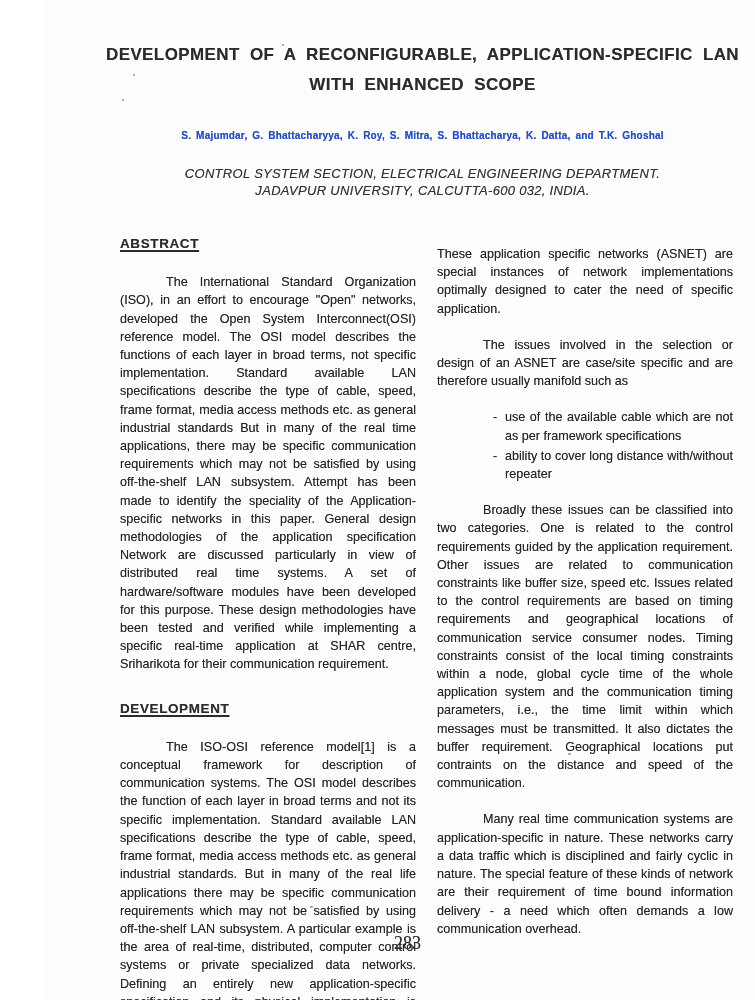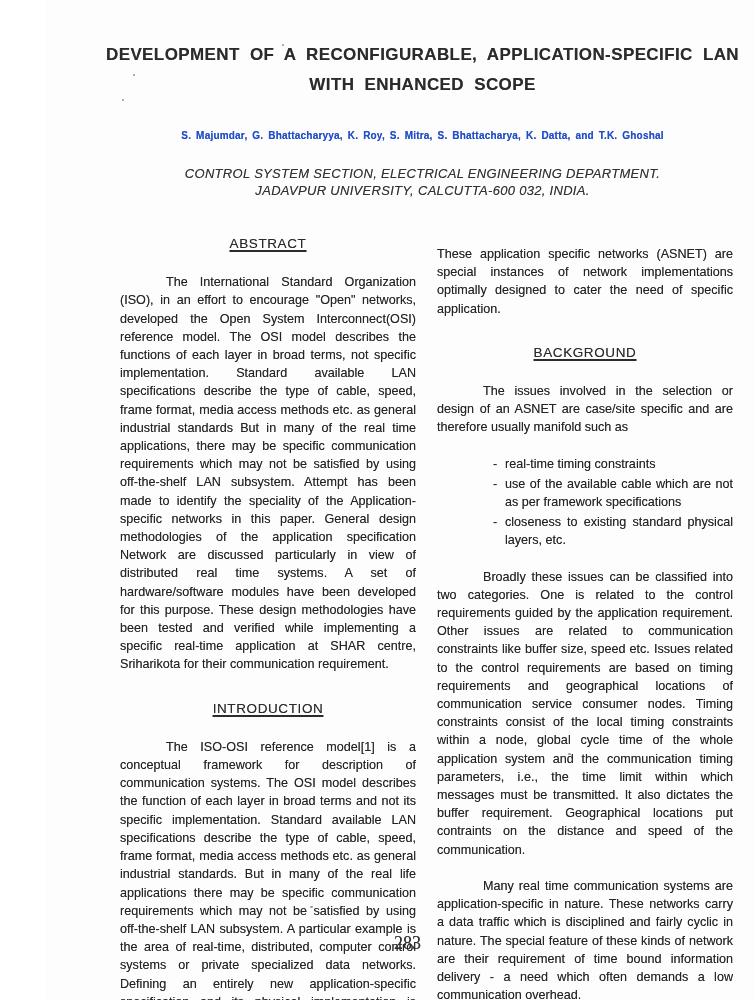--- a/index.html
+++ b/index.html
@@ -60,23 +60,23 @@
   .col {
     width: 296px;
     flex: 0 0 296px;
     font-size: 12.6px;
     line-height: 18.2px;
     text-align: justify;
     color: #242424;
   }
   .col h2 {
     margin: 26px 0 20px;
-    text-align: center;
+    text-align: left;
     font-size: 13.5px;
-    font-weight: normal;
+    font-weight: bold;
     letter-spacing: 0.6px;
     text-decoration: underline;
     text-decoration-thickness: 1.8px;
     text-underline-offset: 2px;
     color: #2b2b2b;
   }
   .col h2.first { margin-top: 0; }
   .col p { margin: 0 0 18px; }
   .col p.indent { text-indent: 46px; }
   .col p.top-pad { margin-top: 10px; }
@@ -134,32 +134,30 @@
   <div class="affiliation">
     <div>CONTROL SYSTEM SECTION, ELECTRICAL ENGINEERING DEPARTMENT.</div>
     <div>JADAVPUR UNIVERSITY, CALCUTTA-600 032, INDIA.</div>
   </div>
 
   <div class="columns">
 
     <section class="col">
       <h2 class="first">ABSTRACT</h2>
       <p class="indent">The International Standard Organization (ISO), in an effort to encourage "Open" networks, developed the Open System Interconnect(OSI) reference model. The OSI model describes the functions of each layer in broad terms, not specific implementation. Standard available LAN specifications describe the type of cable, speed, frame format, media access methods etc. as general industrial standards But in many of the real time applications, there may be specific communication requirements which may not be satisfied by using off-the-shelf LAN subsystem. Attempt has been made to identify the speciality of the Application-specific networks in this paper. General design methodologies of the application specification Network are discussed particularly in view of distributed real time systems. A set of hardware/software modules have been developed for this purpose. These design methodologies have been tested and verified while implementing a specific real-time application at SHAR centre, Sriharikota for their communication requirement.</p>
-      <h2>INTRODUCTION</h2>
+      <h2>DEVELOPMENT</h2>
       <p class="indent">The ISO-OSI reference model[1] is a conceptual framework for description of communication systems. The OSI model describes the function of each layer in broad terms and not its specific implementation. Standard available LAN specifications describe the type of cable, speed, frame format, media access methods etc. as general industrial standards. But in many of the real life applications there may be specific communication requirements which may not be satisfied by using off-the-shelf LAN subsystem. A particular example is the area of real-time, distributed, computer control systems or private specialized data networks. Defining an entirely new application-specific specification and its physical implementation is prohibitively expensive and philosophically opposed to standardization. Adherence to client layer specification and extension of physical layer capabilities help to achieve both the goals. A judicious and restricted departure from standard LAN specification allows use of available communication controller chips.</p>
     </section>
 
     <section class="col">
       <p class="top-pad">These application specific networks (ASNET) are special instances of network implementations optimally designed to cater the need of specific application.</p>
-      <h2>BACKGROUND</h2>
       <p class="indent">The issues involved in the selection or design of an ASNET are case/site specific and are therefore usually manifold such as</p>
       <ul class="dash-list">
-        <li>real-time timing constraints</li>
         <li>use of the available cable which are not as per framework specifications</li>
-        <li>closeness to existing standard physical layers, etc.</li>
+        <li>ability to cover long distance with/without repeater</li>
       </ul>
       <p class="indent">Broadly these issues can be classified into two categories. One is related to the control requirements guided by the application requirement. Other issues are related to communication constraints like buffer size, speed etc. Issues related to the control requirements are based on timing requirements and geographical locations of communication service consumer nodes. Timing constraints consist of the local timing constraints within a node, global cycle time of the whole application system and the communication timing parameters, i.e., the time limit within which messages must be transmitted. It also dictates the buffer requirement. Geographical locations put contraints on the distance and speed of the communication.</p>
       <p class="indent">Many real time communication systems are application-specific in nature. These networks carry a data traffic which is disciplined and fairly cyclic in nature. The special feature of these kinds of network are their requirement of time bound information delivery - a need which often demands a low communication overhead.</p>
 
     </section>
 
   </div>
 
   <div class="footer">283</div>
 

